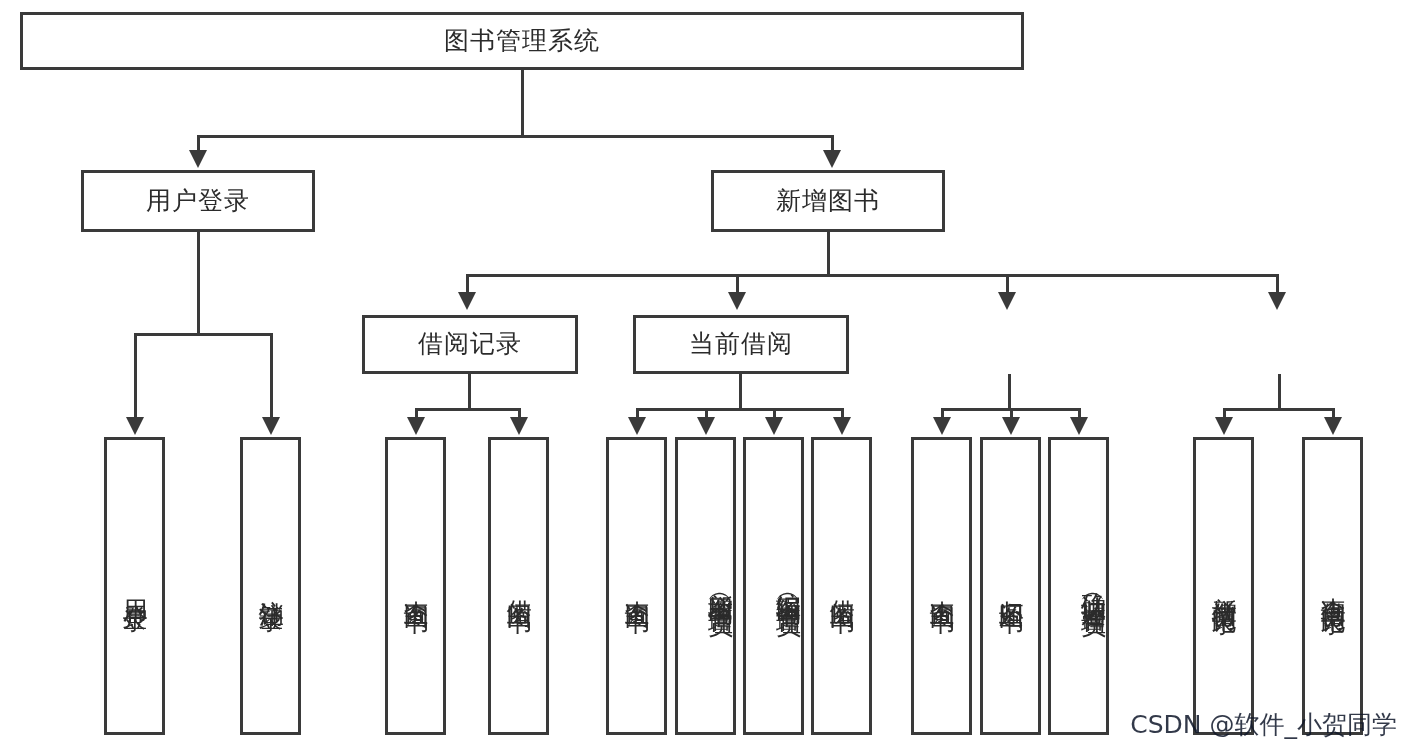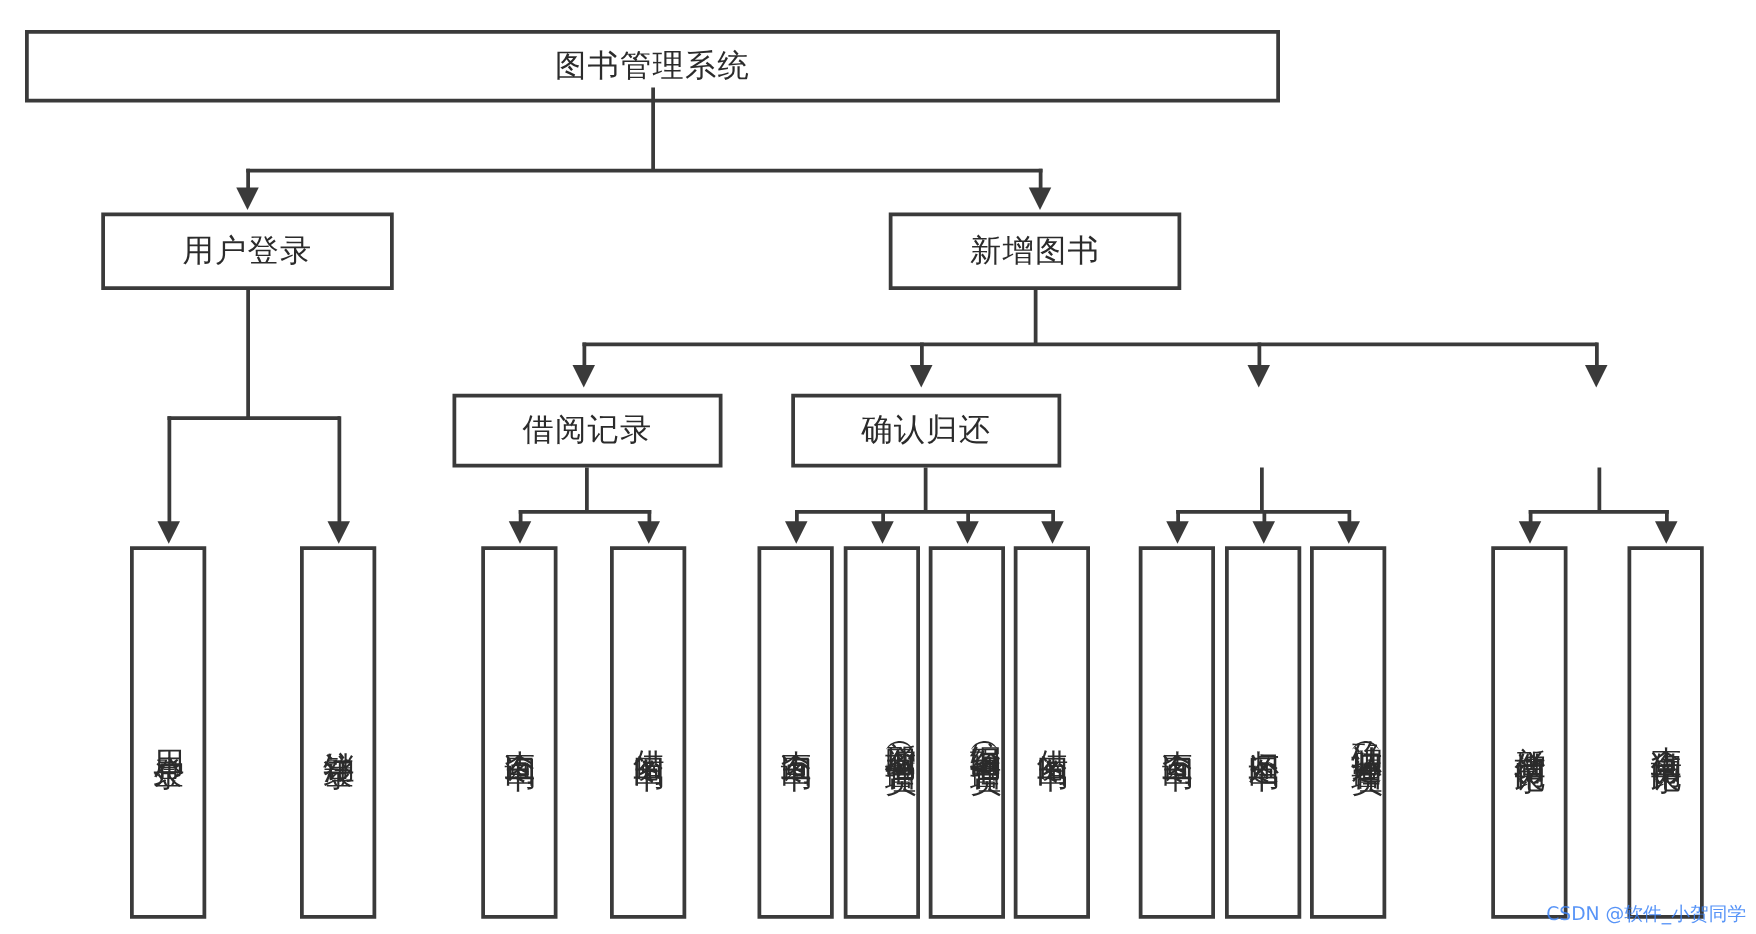--- a/index.html
+++ b/index.html
@@ -56,32 +56,32 @@
     width: 0;
     height: 0;
     border-left: 9px solid transparent;
     border-right: 9px solid transparent;
     border-top: 18px solid #3a3a3a;
   }
   #watermark {
     position: absolute;
     right: 8px;
     bottom: 6px;
-    font-size: 15px;
-    color: #3b82f6;
+    font-size: 25px;
+    color: #0f172a;
     white-space: nowrap;
     opacity: 0.85;
   }
 </style>
 </head>
 <body>
 
 <div id="canvas">
 
-  <div class="node h" style="left:20px; top:24px; width:1004px; height:58px;">
+  <div class="node h" style="left:20px; top:12px; width:1004px; height:58px;">
     <span>图书管理系统</span>
   </div>
 
   <div class="edge v" style="left:521px; top:70px; height:67px;"></div>
 
   <div class="edge h" style="left:197px; top:135px; width:637px;"></div>
 
   <div class="edge v" style="left:197px; top:135px; height:18px;"></div>
   <div class="arrow" style="left:189px; top:150px;"></div>
   <div class="edge v" style="left:831px; top:135px; height:18px;"></div>
@@ -109,21 +109,21 @@
   <div class="arrow" style="left:728px; top:292px;"></div>
   <div class="edge v" style="left:1006px; top:274px; height:20px;"></div>
   <div class="arrow" style="left:998px; top:292px;"></div>
   <div class="edge v" style="left:1276px; top:274px; height:20px;"></div>
   <div class="arrow" style="left:1268px; top:292px;"></div>
 
   <div class="node h" style="left:362px; top:315px; width:216px; height:59px;">
     <span>借阅记录</span>
   </div>
   <div class="node h" style="left:633px; top:315px; width:216px; height:59px;">
-    <span>确认归还</span>
+    <span>当前借阅</span>
   </div>
 
   <div class="edge v" style="left:468px; top:374px; height:36px;"></div>
   <div class="edge h" style="left:415px; top:408px; width:106px;"></div>
   <div class="edge v" style="left:415px; top:408px; height:12px;"></div>
   <div class="arrow" style="left:407px; top:417px;"></div>
   <div class="edge v" style="left:518px; top:408px; height:12px;"></div>
   <div class="arrow" style="left:510px; top:417px;"></div>
 
   <div class="edge v" style="left:739px; top:374px; height:36px;"></div>

